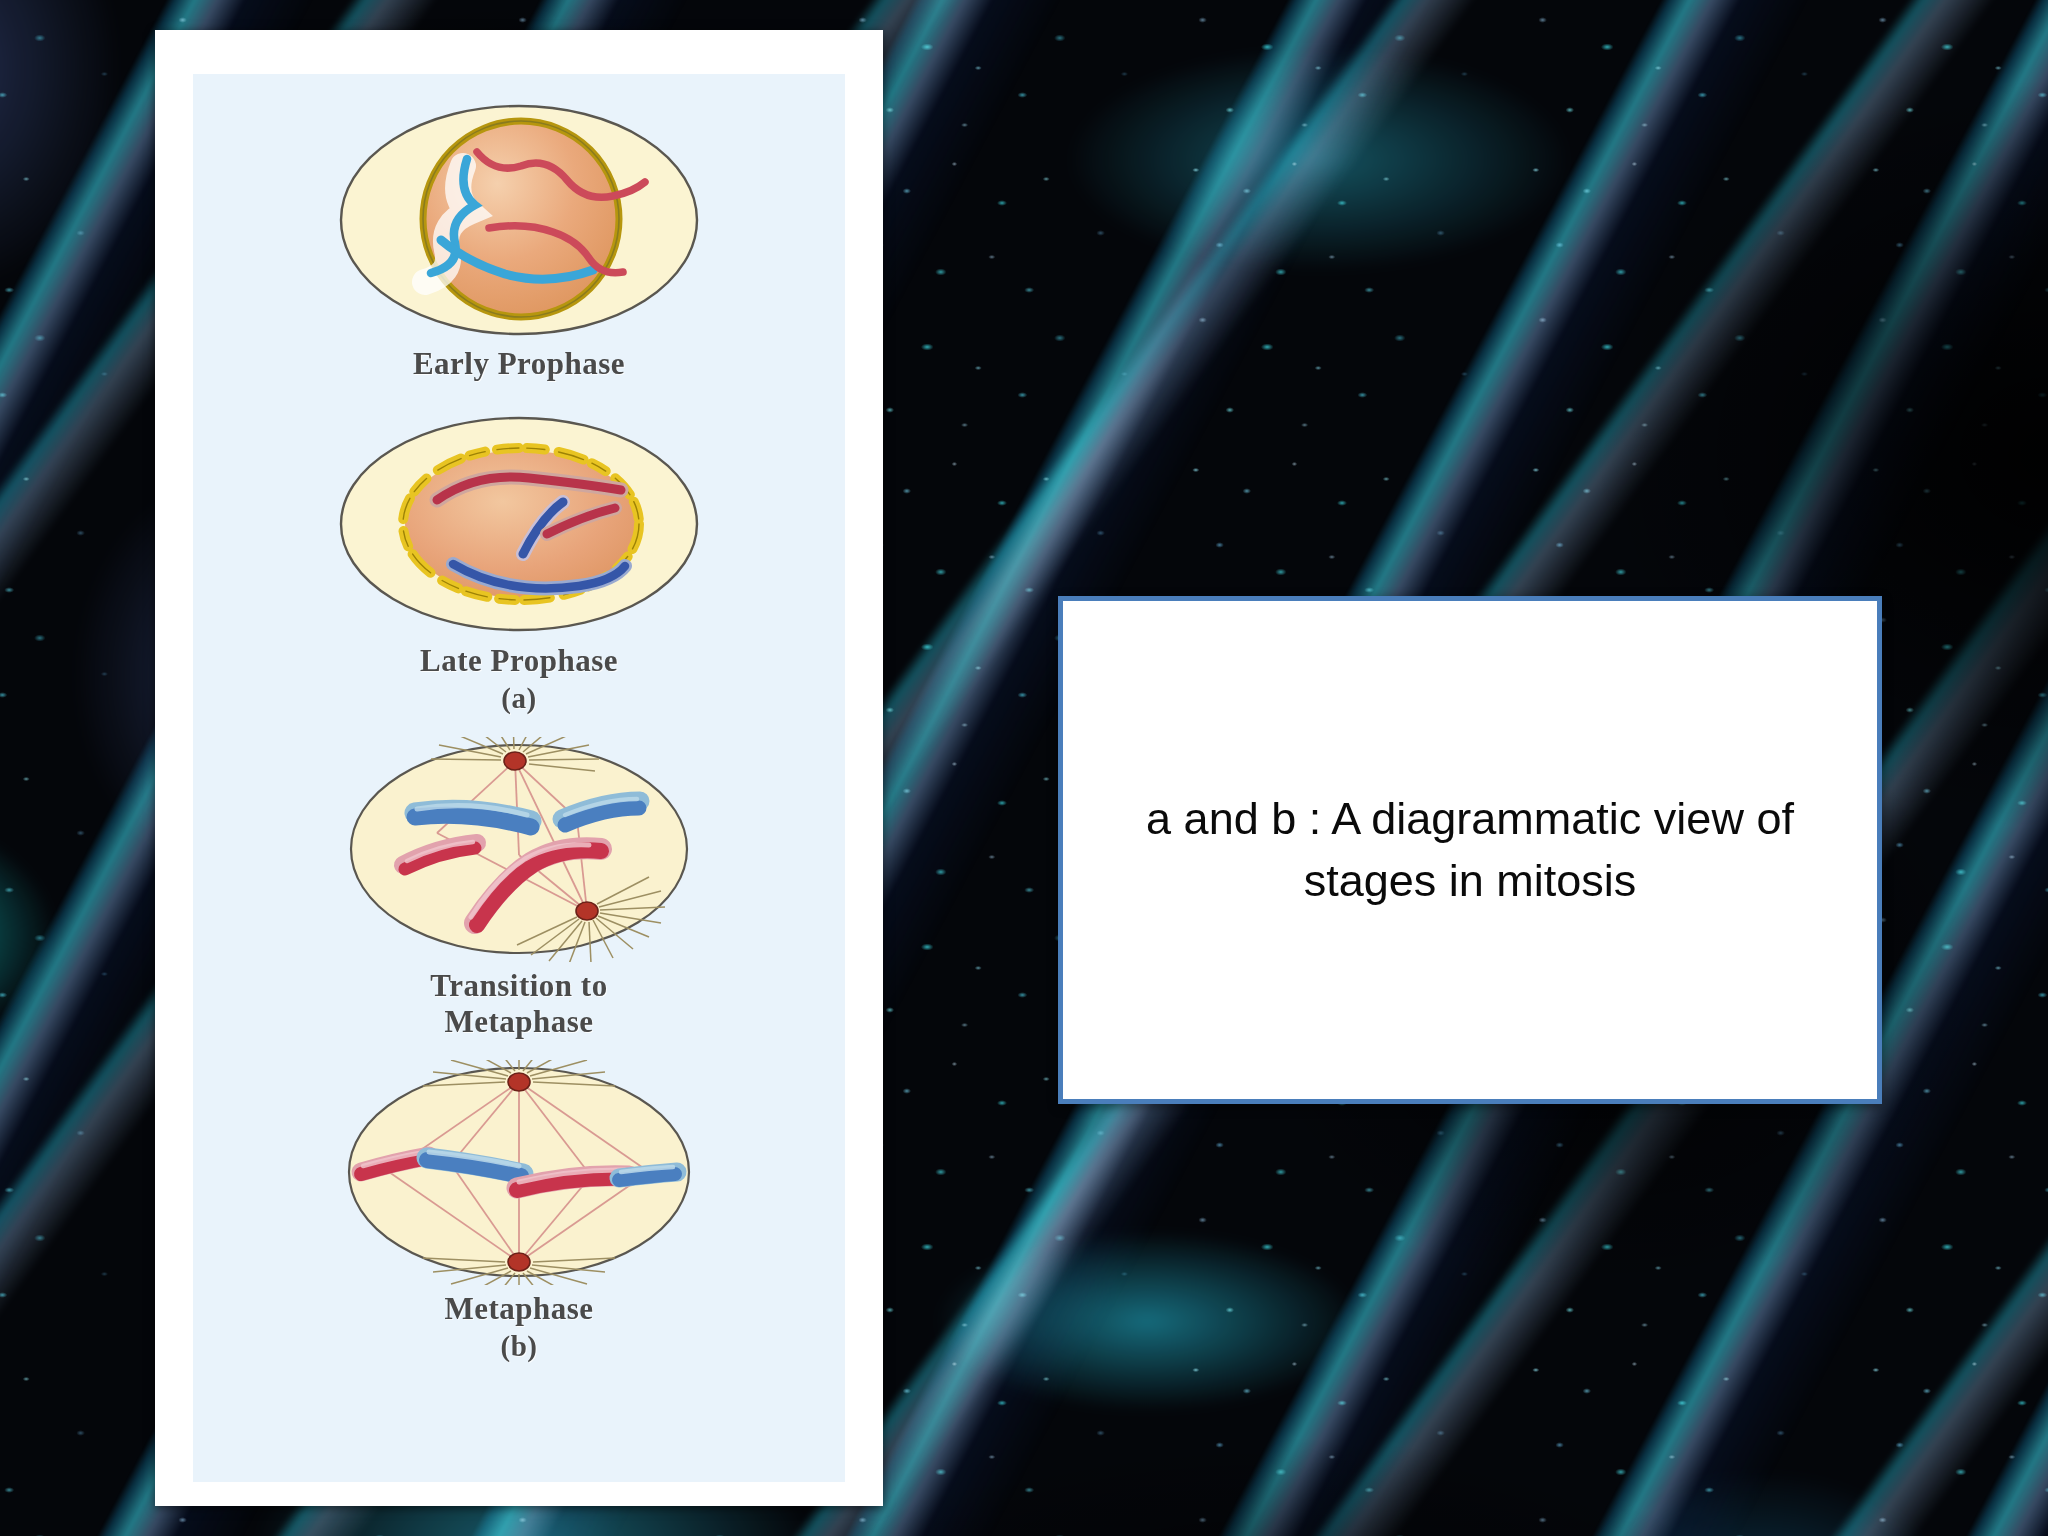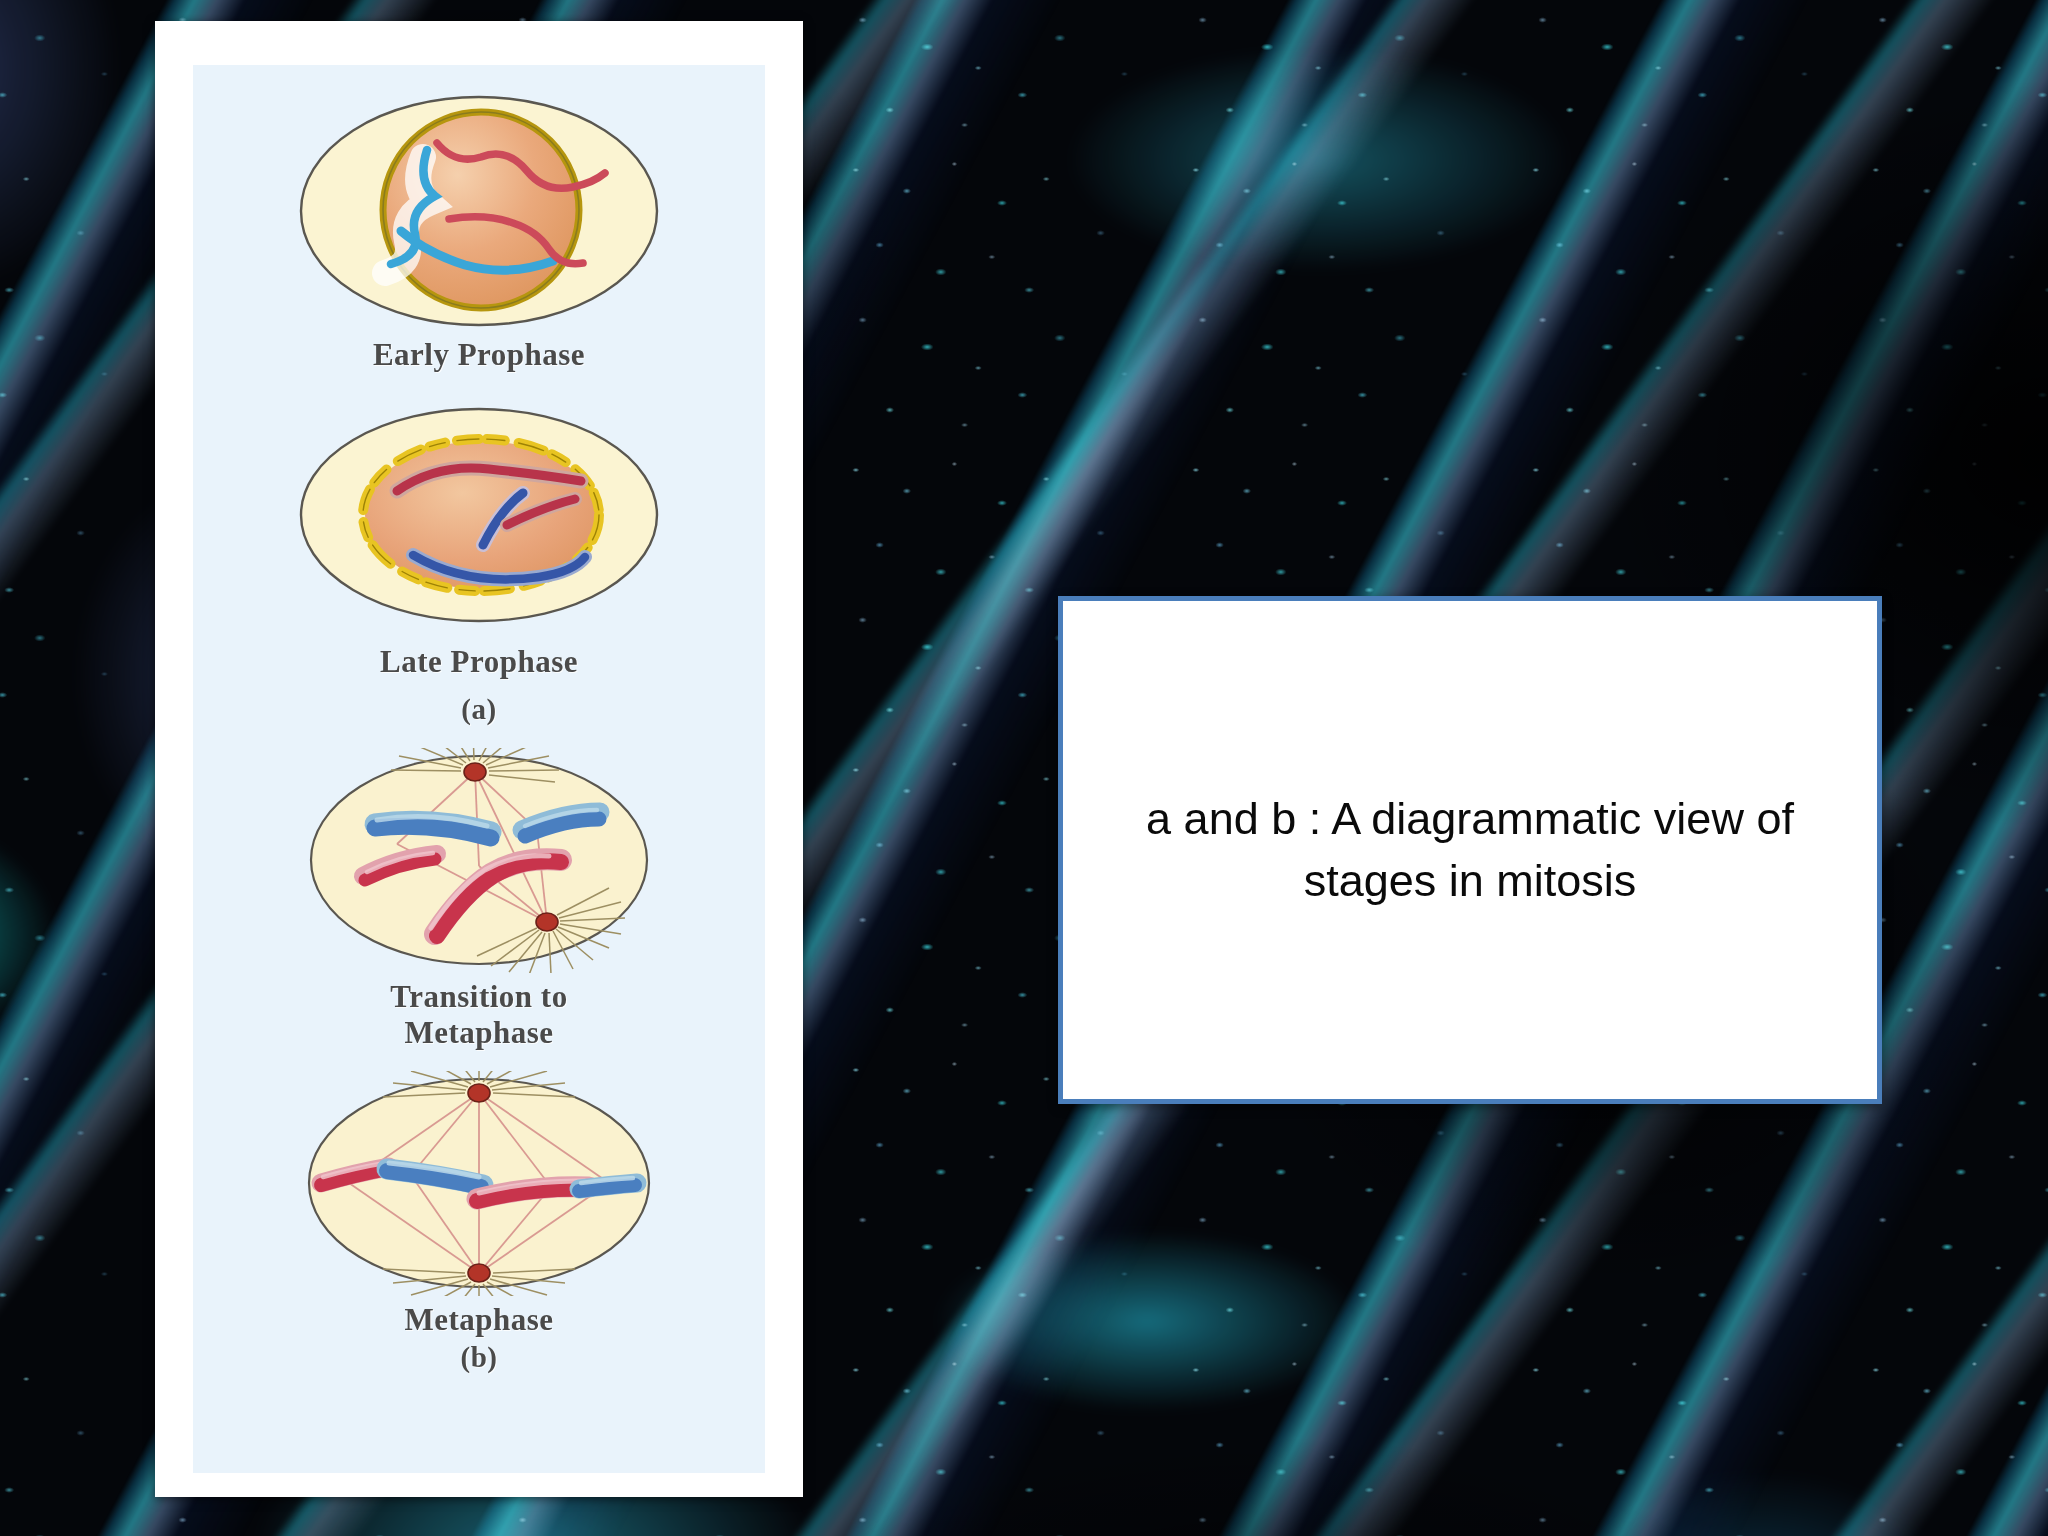--- a/index.html
+++ b/index.html
@@ -90,22 +90,22 @@
     background:
       radial-gradient(ellipse 640px 520px at 92% 33%, rgba(0,0,0,.95), transparent 72%),
       radial-gradient(ellipse 520px 420px at 74% 62%, rgba(0,0,0,.80), transparent 72%),
       radial-gradient(ellipse 560px 380px at 30% 22%, rgba(0,0,0,.55), transparent 70%),
       radial-gradient(ellipse 700px 300px at 60% 98%, rgba(0,0,0,.65), transparent 72%);
   }
 
   
   #mitosis-figure {
     position:absolute;
-    left:155px; top:21px;
-    width:648px; height:1476px;
+    left:155px; top:30px;
+    width:728px; height:1476px;
     background:#ffffff;
     box-shadow:0 2px 9px rgba(0,0,0,.55);
   }
   #mitosis-figure-inner {
     position:absolute;
     left:38px; top:44px; right:38px; bottom:24px;
     background:#e9f3fb;
     display:flex;
     flex-direction:column;
     align-items:center;
@@ -175,21 +175,21 @@
         <circle cx="212" cy="119" r="98" fill="none" stroke="#8a7b1e" stroke-width="1.6"></circle>
         <path d="M154 66 q-12 30 6 46 q-28 12 -22 38 q6 24 -22 32" fill="none" stroke="#ffffff" stroke-width="26" stroke-linecap="round" opacity=".75"></path>
         <path d="M158 59 q-10 32 8 46 q-26 14 -20 38 q5 22 -24 30" fill="none" stroke="#3aa6d8" stroke-width="8.5" stroke-linecap="round"></path>
         <path d="M132 140 q26 22 64 34 q44 12 88 -4" fill="none" stroke="#3aa6d8" stroke-width="9" stroke-linecap="round"></path>
         <path d="M168 52 q18 22 44 14 q26 -10 46 14 q18 22 46 16 q20 -4 32 -14" fill="none" stroke="#cc4a5a" stroke-width="7.5" stroke-linecap="round"></path>
         <path d="M180 128 q36 -6 64 4 q24 8 36 26 q12 18 34 14" fill="none" stroke="#cc4a5a" stroke-width="7.5" stroke-linecap="round"></path>
       </svg>
       <div class="stage-caption cap-lg">Early Prophase</div>
     </div>
 
-    <div class="stage" style="margin-top:30px;gap:10px;">
+    <div class="stage" style="margin-top:30px;">
       <svg class="cellart" width="420" height="225" viewBox="0 0 420 225">
         <defs>
           <radialGradient id="nucGrad2" cx="42%" cy="35%" r="76%">
             <stop offset="0%" stop-color="#f2c79f"></stop>
             <stop offset="60%" stop-color="#e8a47a"></stop>
             <stop offset="100%" stop-color="#dd9460"></stop>
           </radialGradient>
         </defs>
         <ellipse cx="210" cy="112" rx="178" ry="106" fill="#fbf4d2" stroke="#5a5750" stroke-width="2.4"></ellipse>
         <ellipse cx="212" cy="112" rx="116" ry="74" fill="url(#nucGrad2)"></ellipse>

